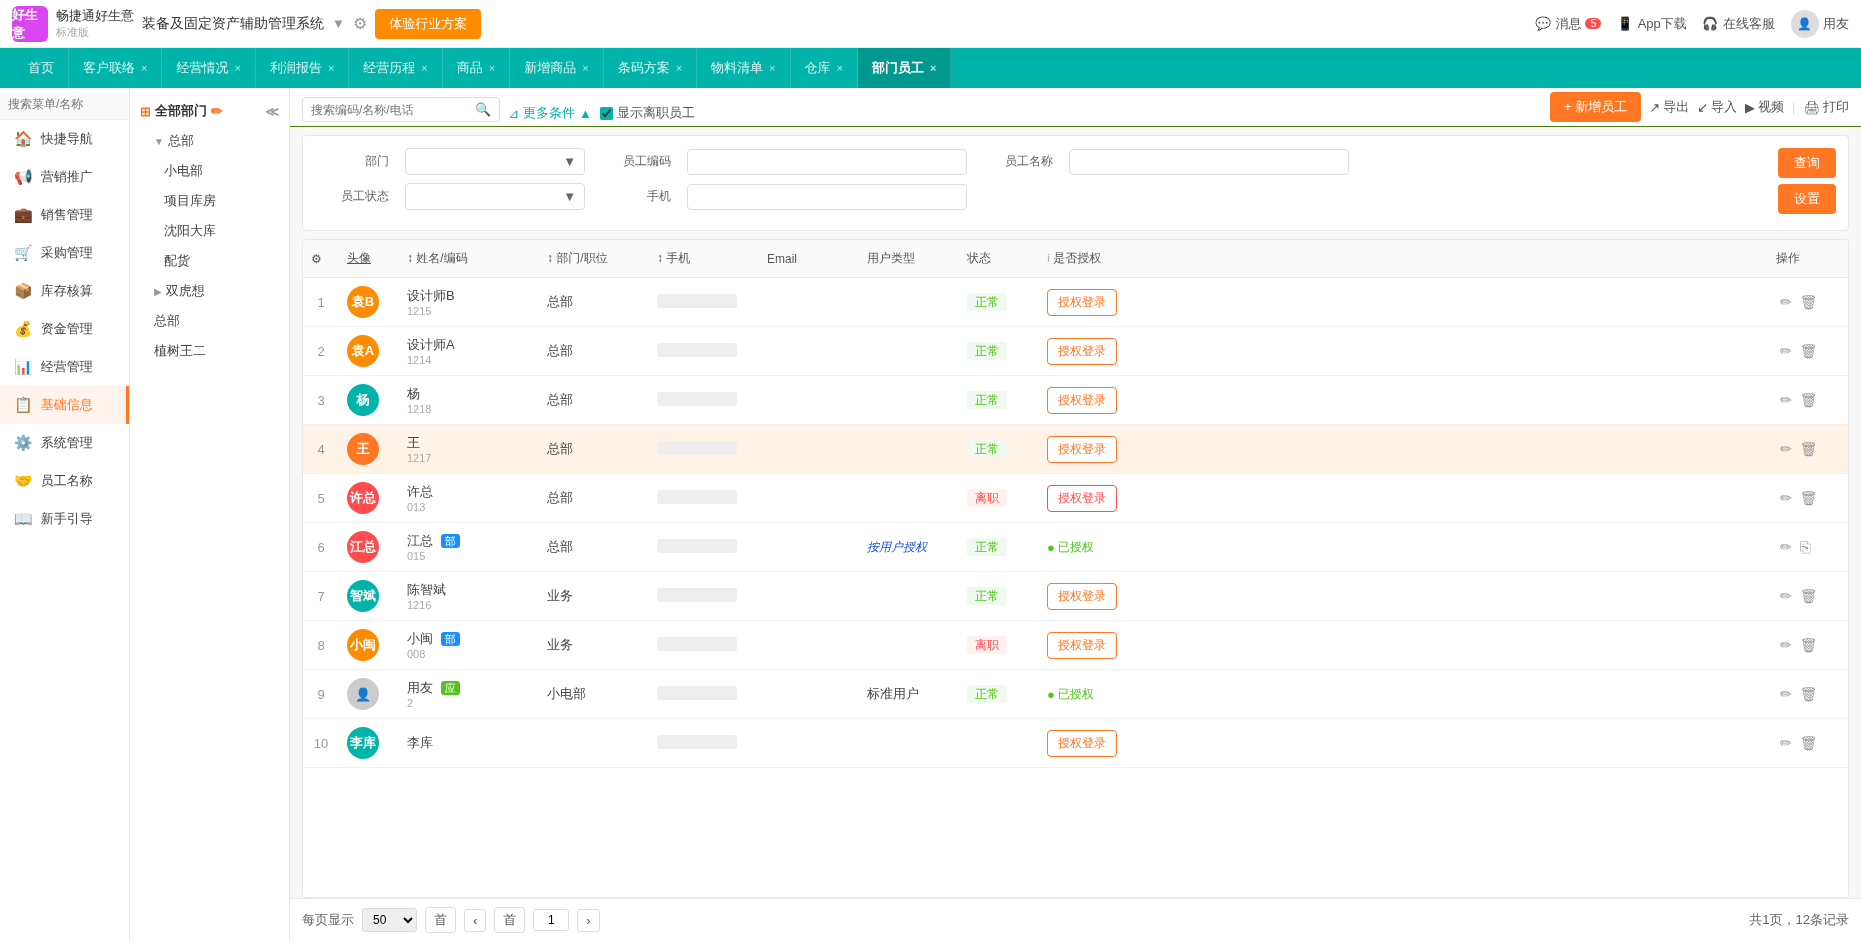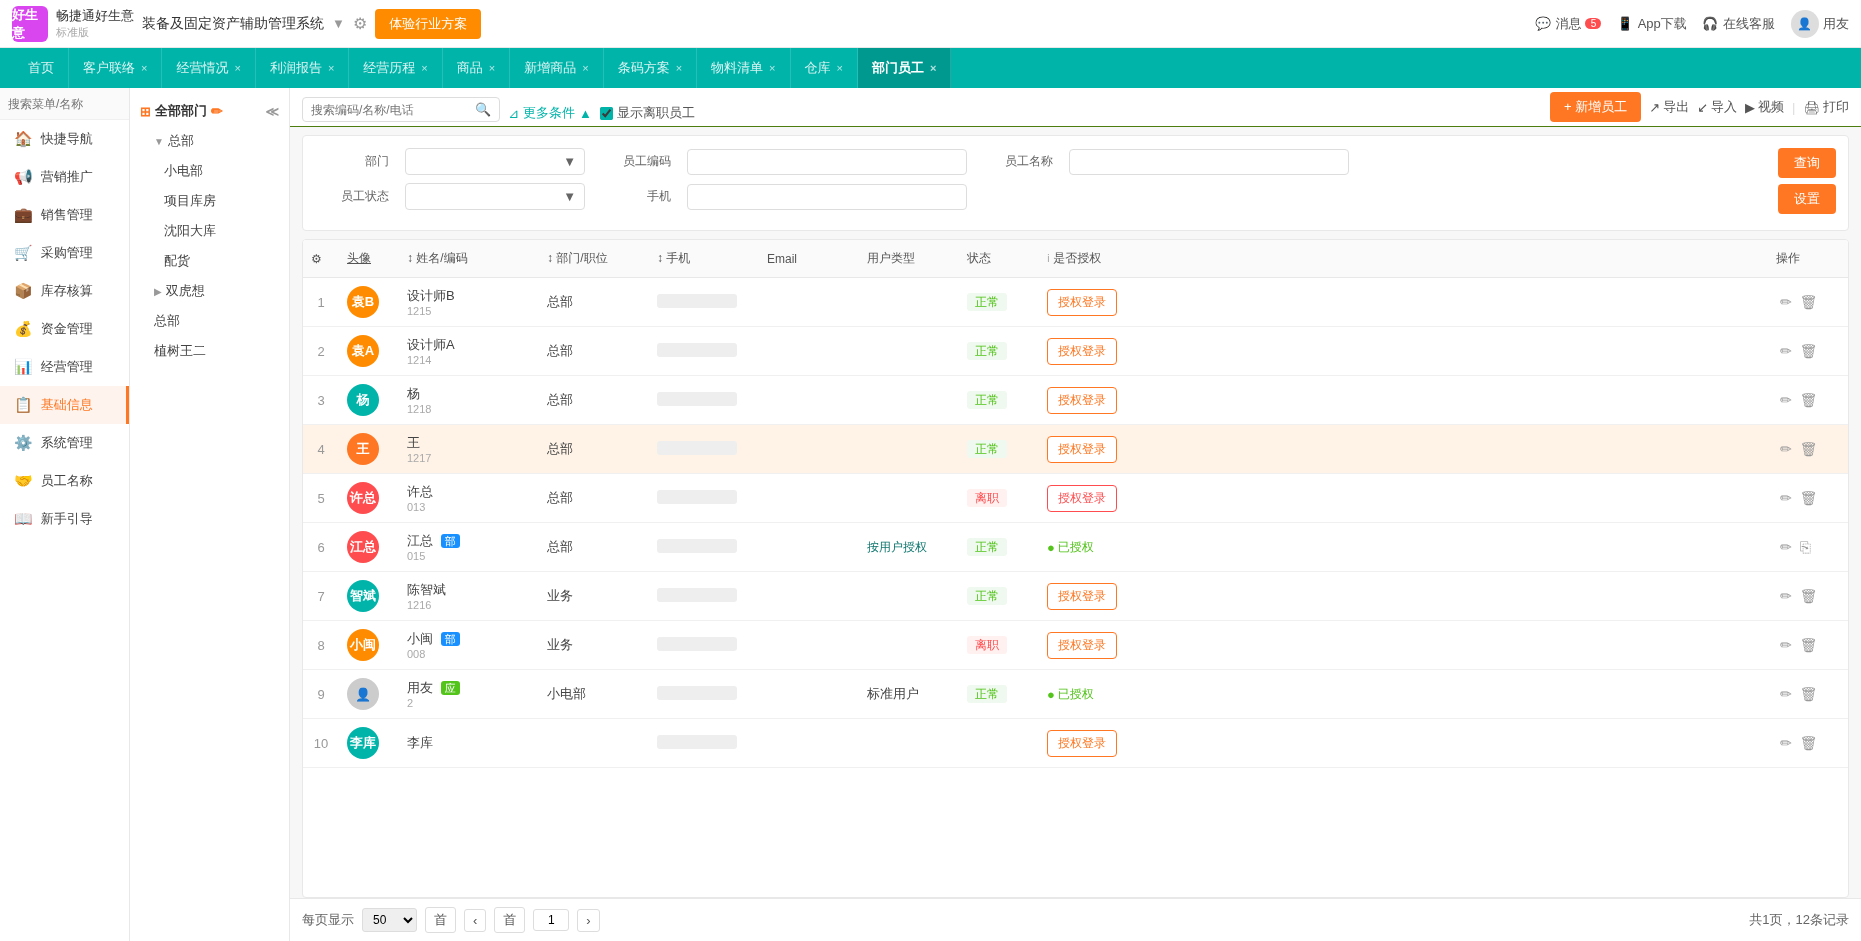--- a/index.html
+++ b/index.html
@@ -85,21 +85,21 @@
     tbody tr { border-bottom: 1px solid #f0f0f0; }
     tbody tr.highlighted { background: #fff3e8; }
     tbody td { padding: 8px; color: #444; font-size: 13px; vertical-align: middle; }
     .avatar-circle { width: 32px; height: 32px; border-radius: 50%; display: flex; align-items: center; justify-content: center; color: white; font-size: 13px; font-weight: bold; flex-shrink: 0; }
     .status-badge { padding: 2px 8px; border-radius: 3px; font-size: 12px; }
     .status-normal { background: #f0f9f0; color: #52c41a; }
     .status-resigned { background: #fff1f0; color: #ff4d4f; }
     .auth-btn { border: 1px solid #ff7722; color: #ff7722; background: white; border-radius: 4px; padding: 4px 10px; cursor: pointer; font-size: 12px; }
     .auth-btn.resigned { border-color: #ff4d4f; color: #ff4d4f; }
     .authorized { color: #52c41a; font-size: 12px; display: flex; align-items: center; gap: 3px; }
-    .user-auth-text { color: #0f766e; font-size: 12px; }
+    .user-auth-text { color: #1d4ed8; font-size: 12px; font-style: italic; }
     .tag-blue { background: #1890ff; color: white; border-radius: 3px; padding: 1px 4px; font-size: 11px; margin-left: 4px; }
     .tag-green { background: #52c41a; color: white; border-radius: 3px; padding: 1px 4px; font-size: 11px; margin-left: 4px; }
     .op-btn { background: none; border: none; color: #999; cursor: pointer; font-size: 14px; padding: 2px 4px; }
     .phone-blur { display: inline-block; background: #eee; border-radius: 3px; width: 80px; height: 14px; }
 
     
     .pagination { background: #fff; border-top: 1px solid #e8e8e8; padding: 8px 12px; display: flex; align-items: center; gap: 8px; flex-shrink: 0; font-size: 12px; color: #666; }
     .page-size-label { color: #666; }
     .page-size-select { border: 1px solid #ddd; border-radius: 3px; padding: 3px 6px; font-size: 12px; }
     .page-btn { border: 1px solid #ddd; background: white; border-radius: 3px; padding: 3px 8px; cursor: pointer; color: #555; }

